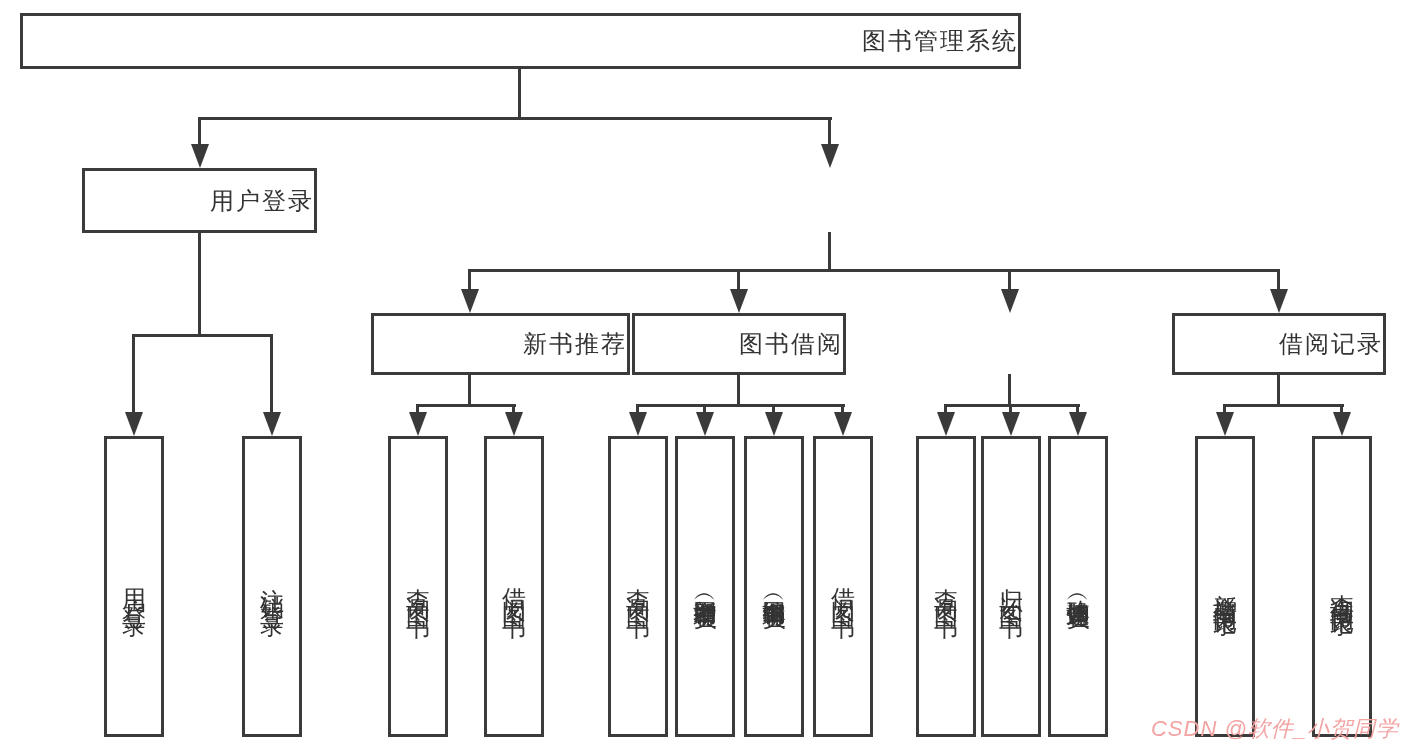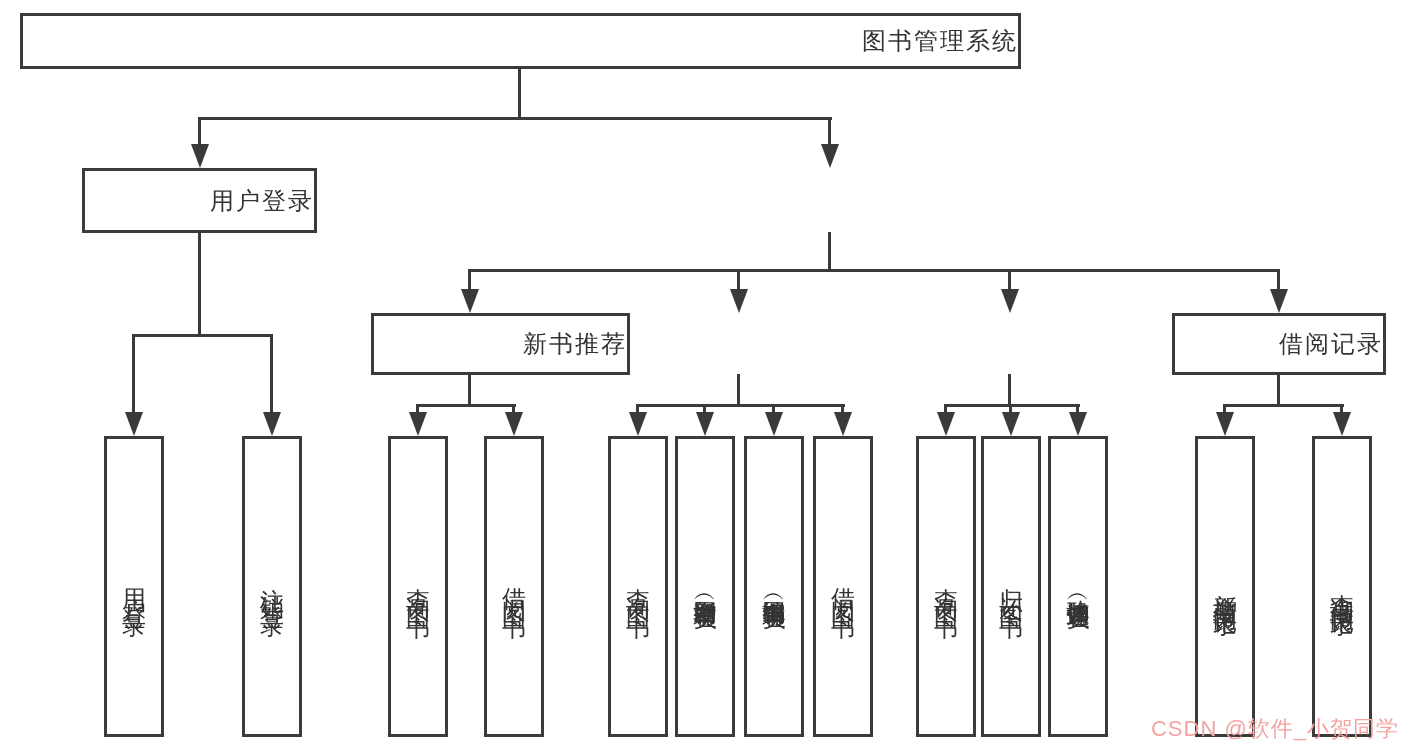--- a/index.html
+++ b/index.html
@@ -75,37 +75,41 @@
     border-top: 24px solid var(--line);
   }
   .watermark {
     position: absolute;
     right: 6px;
     bottom: 3px;
     font-size: 22px;
     letter-spacing: 1px;
     color: var(--watermark);
     white-space: nowrap;
+    font-style: italic;
   }
 </style>
 </head>
 <body>
 
 <div id="stage">
 
   <div class="hbox root">
     <span>图书管理系统</span>
   </div>
 
   <div class="hbox l2a">
     <span>用户登录</span>
   </div>
 
   <div class="hbox l3a">
     <span>新书推荐</span>
+  </div>
+  <div class="hbox l3b">
+    <span>图书借阅</span>
   </div>
   <div class="hbox l3d">
     <span>借阅记录</span>
   </div>
 
   <div class="leaf" style="left:104px">
     <span>用户登录</span>
   </div>
   <div class="leaf" style="left:242px">
     <span>注销登录</span>

